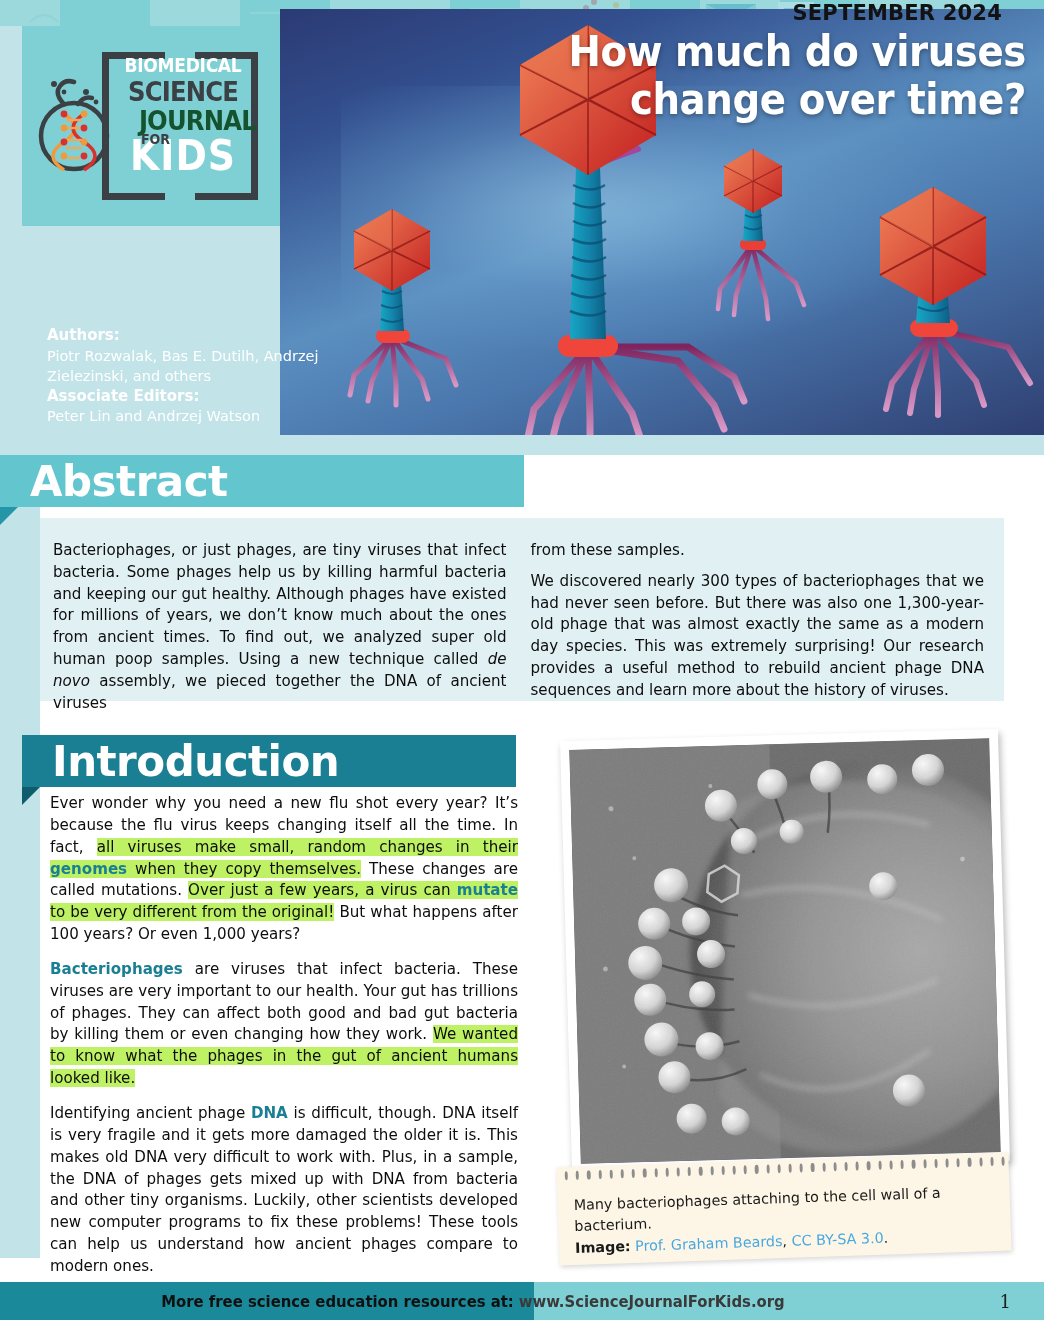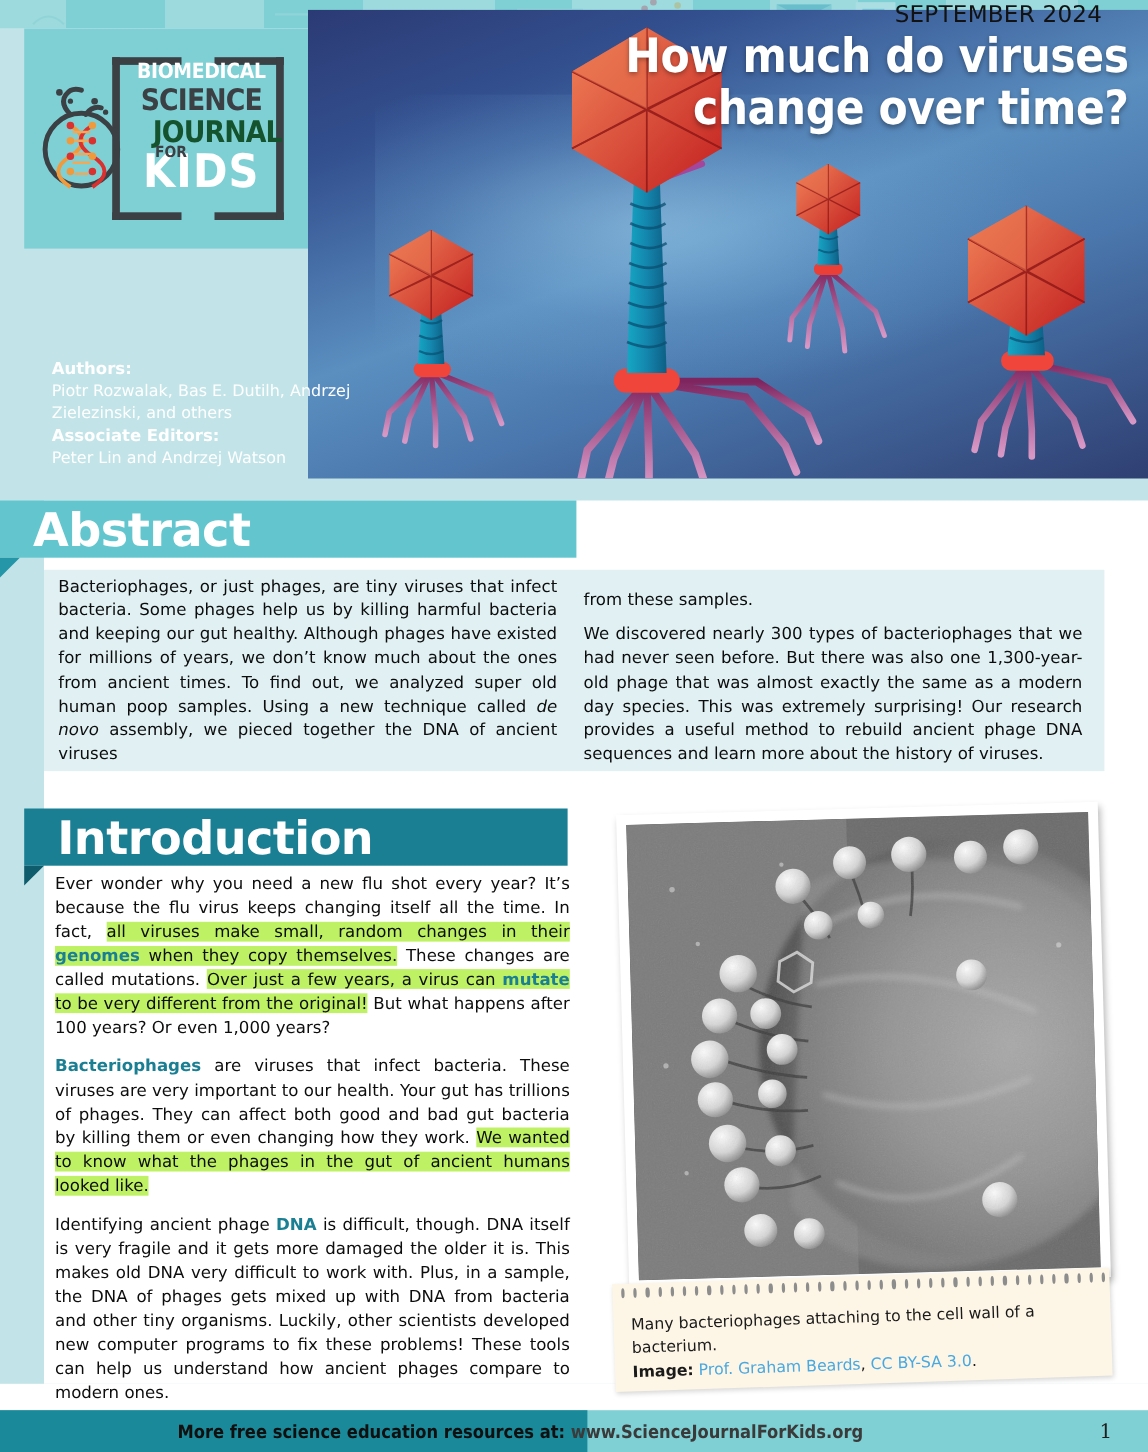--- a/index.html
+++ b/index.html
@@ -22,21 +22,21 @@
   }
   .top-bar-pattern {
     position: absolute; left: 0; top: 0;
     width: 1044px; height: 26px;
     opacity: 0.55;
   }
   .date-badge {
     position: absolute;
     right: 42px; top: 1px;
     font-size: 21px;
-    font-weight: normal;
+    font-weight: bold;
     color: #121212;
     letter-spacing: 0.2px;
     font-family: "DejaVu Sans", "Liberation Sans", sans-serif;
     z-index: 6;
   }
 
   
   .left-strip {
     position: absolute; left: 0; top: 26px;
     width: 1044px; height: 1232px;
@@ -168,25 +168,24 @@
     border-color: #0f5c6c transparent transparent transparent;
   }
 
   
   .abstract-box {
     position: absolute;
     left: 40px; top: 518px;
     width: 964px; height: 183px;
     background: #e0f0f3;
     box-sizing: border-box;
-    padding: 22px 20px 4px 13px;
+    padding: 22px 20px 16px 13px;
     display: flex;
     gap: 24px;
     z-index: 3;
-    align-items: flex-end;
   }
   .abstract-col {
     flex: 1;
     font-size: 15.1px;
     line-height: 1.445;
     color: #0d0d0d;
     text-align: justify;
   }
   .abstract-col p { margin: 0 0 9px 0; }
   .abstract-col p:last-child { margin-bottom: 0; }

